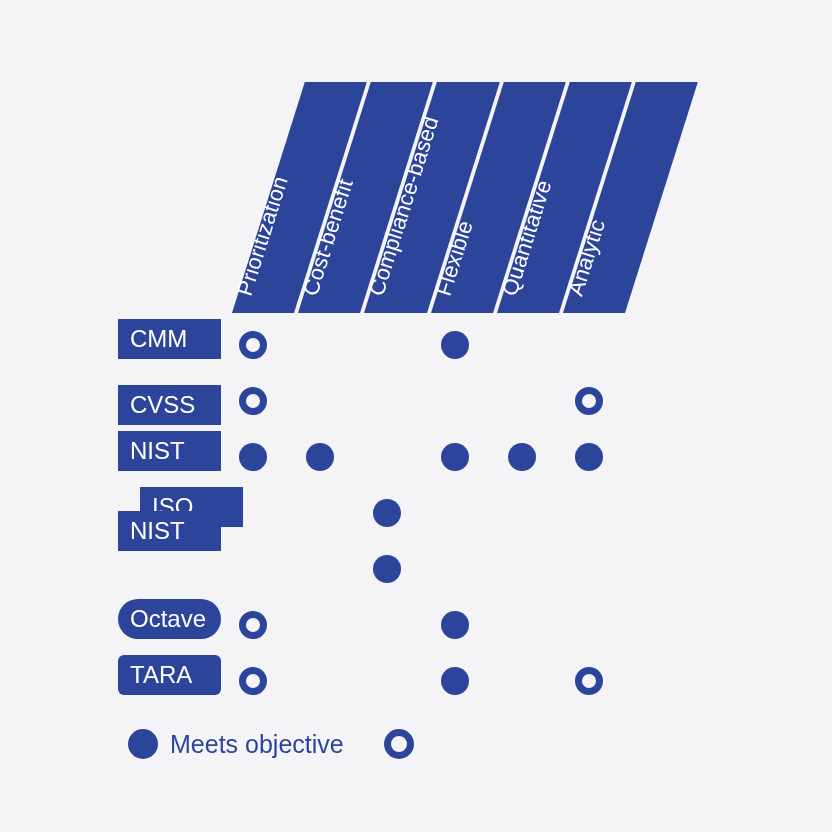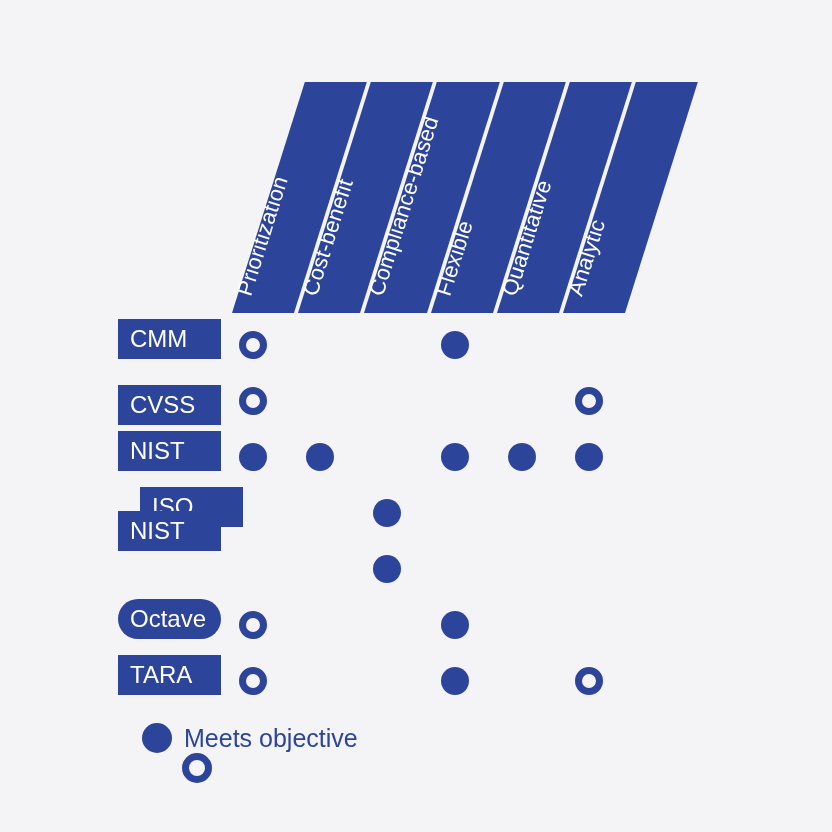--- a/index.html
+++ b/index.html
@@ -79,26 +79,25 @@
     background: #2d449b;
   }
   .dot.partial {
     background: transparent;
     border: 7px solid #2d449b;
   }
 
   
   #legend {
     position: absolute;
-    left: 142px;
+    left: 128px;
     top: 723px;
     height: 36px;
     display: flex;
-    align-items: flex-start;
-    flex-direction: column;
+    align-items: flex-end;
   }
   .legend-item {
     display: flex;
     align-items: center;
     white-space: nowrap;
   }
   .legend-item + .legend-item {
     margin-left: 40px;
   }
   .legend-swatch {
@@ -143,21 +142,21 @@
       </div>
     </div>
 
   <div id="row-label-group">
       <div class="row-label" style="top: 319px;">CMM</div>
       <div class="row-label" style="top: 385px;">CVSS</div>
       <div class="row-label" style="top: 431px;">NIST</div>
       <div class="row-label" style="top: 487px; margin-left: 22px;">ISO</div>
       <div class="row-label" style="top: 511px;">NIST</div>
       <div class="row-label" style="top: 599px; border-radius: 22px;">Octave</div>
-      <div class="row-label" style="top: 655px;">TARA</div>
+      <div class="row-label" style="top: 655px; border-radius: 6px;">TARA</div>
     </div>
 
   <div id="dot-grid">
       <div class="dot partial" title="Partially meets objective" style="left: 239px; top: 331px;"></div>
       <div class="dot full" title="Meets objective" style="left: 440.6px; top: 331px;"></div>
       <div class="dot partial" title="Partially meets objective" style="left: 239px; top: 387px;"></div>
       <div class="dot partial" title="Partially meets objective" style="left: 575px; top: 387px;"></div>
       <div class="dot full" title="Meets objective" style="left: 239px; top: 443px;"></div>
       <div class="dot full" title="Meets objective" style="left: 306.2px; top: 443px;"></div>
       <div class="dot full" title="Meets objective" style="left: 440.6px; top: 443px;"></div>

